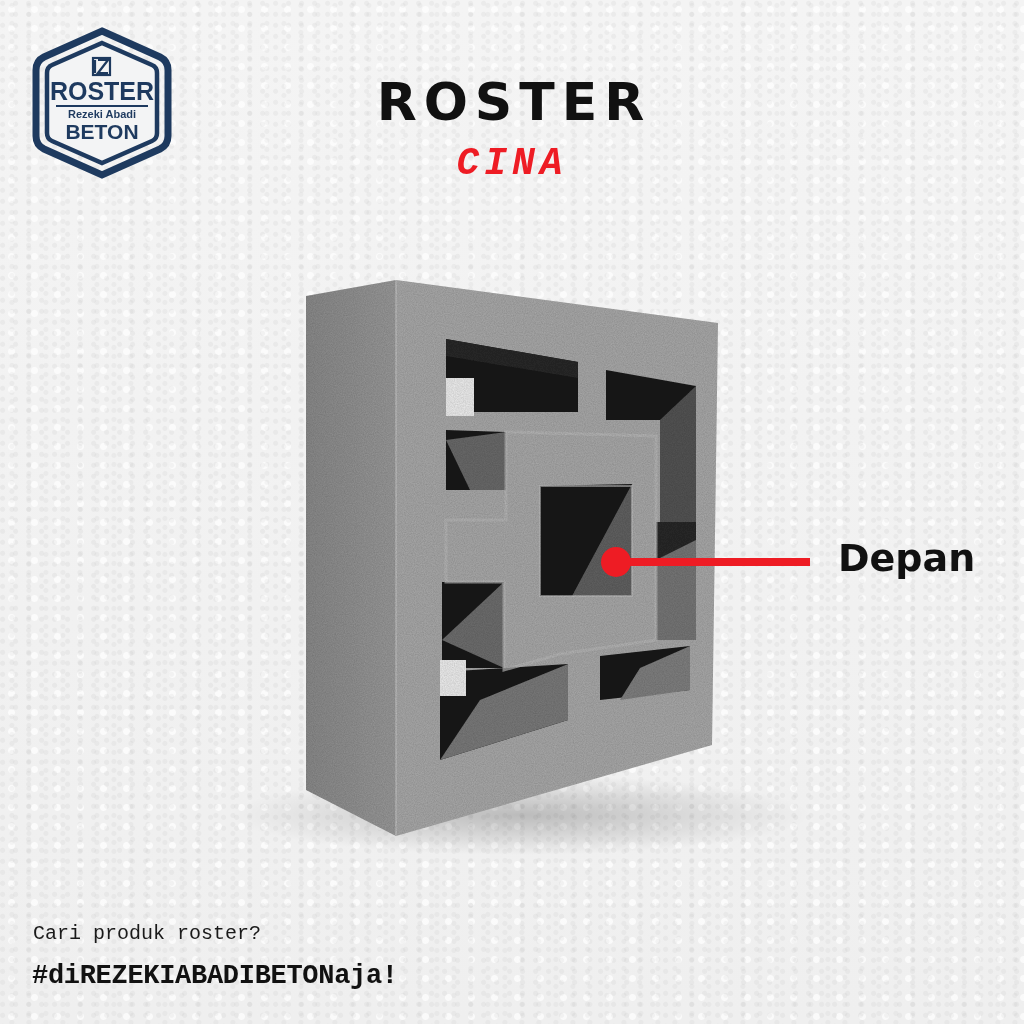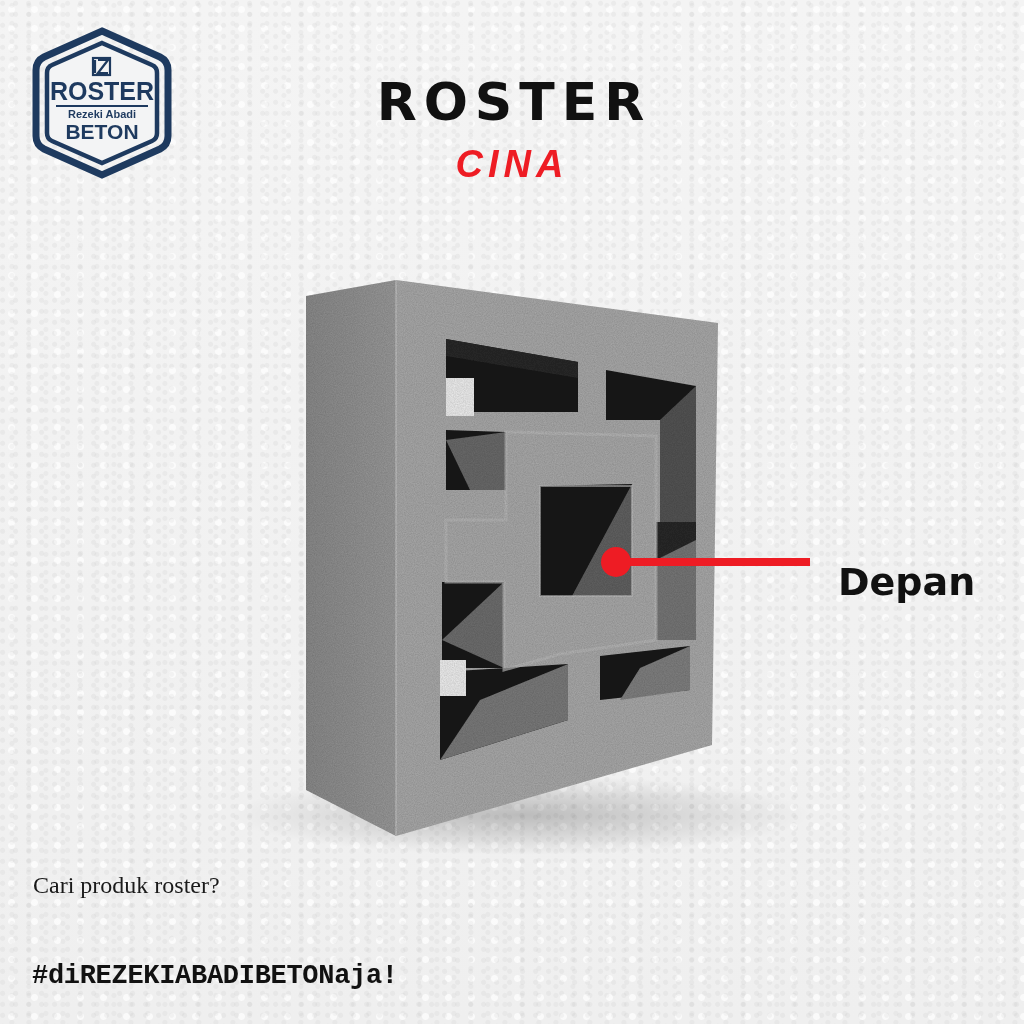--- a/index.html
+++ b/index.html
@@ -24,41 +24,41 @@
   .title {
     position: absolute; left: 0; right: 0; top: 72px;
     text-align: center; margin-left: 4px;
     font-family: "DejaVu Sans", sans-serif; font-weight: bold;
     font-size: 52px; letter-spacing: 7px; color: #111;
     line-height: 60px;
   }
   .subtitle {
     position: absolute; left: 0; right: 0; top: 140px;
     text-align: center;
-    font-family: Liberation Sans, sans-serif; font-weight: bold; font-style: italic;
+    font-family: Liberation Mono, monospace; font-weight: bold; font-style: italic;
     font-size: 38px; letter-spacing: 5px; color: #ee1c24;
     line-height: 48px;
   }
 
   
   .product { position: absolute; left: 0; top: 0; width: 1024px; height: 1024px; }
   .product svg { width: 100%; height: 100%; display: block; }
 
   
   .callout-label {
     position: absolute; left: 838px; top: 532px;
     font-family: "DejaVu Sans", sans-serif; font-weight: bold;
-    font-size: 38px; color: #111; line-height: 52px; margin-top: 24px;
+    font-size: 38px; color: #111; line-height: 52px;
   }
 
   
   .footer-question {
-    position: absolute; left: 33px; top: 868px;
-    font-family: Liberation Serif, serif;
-    font-size: 24px; color: #1a1a1a; line-height: 34px;
+    position: absolute; left: 33px; top: 917px;
+    font-family: Liberation Mono, monospace;
+    font-size: 20px; color: #1a1a1a; line-height: 34px;
   }
   .footer-hashtag {
     position: absolute; left: 32px; top: 957px;
     font-family: Liberation Mono, monospace; font-weight: bold;
     font-size: 27px; color: #111; line-height: 38px; letter-spacing: -0.3px;
   }
 </style>
 </head>
 <body>
 

